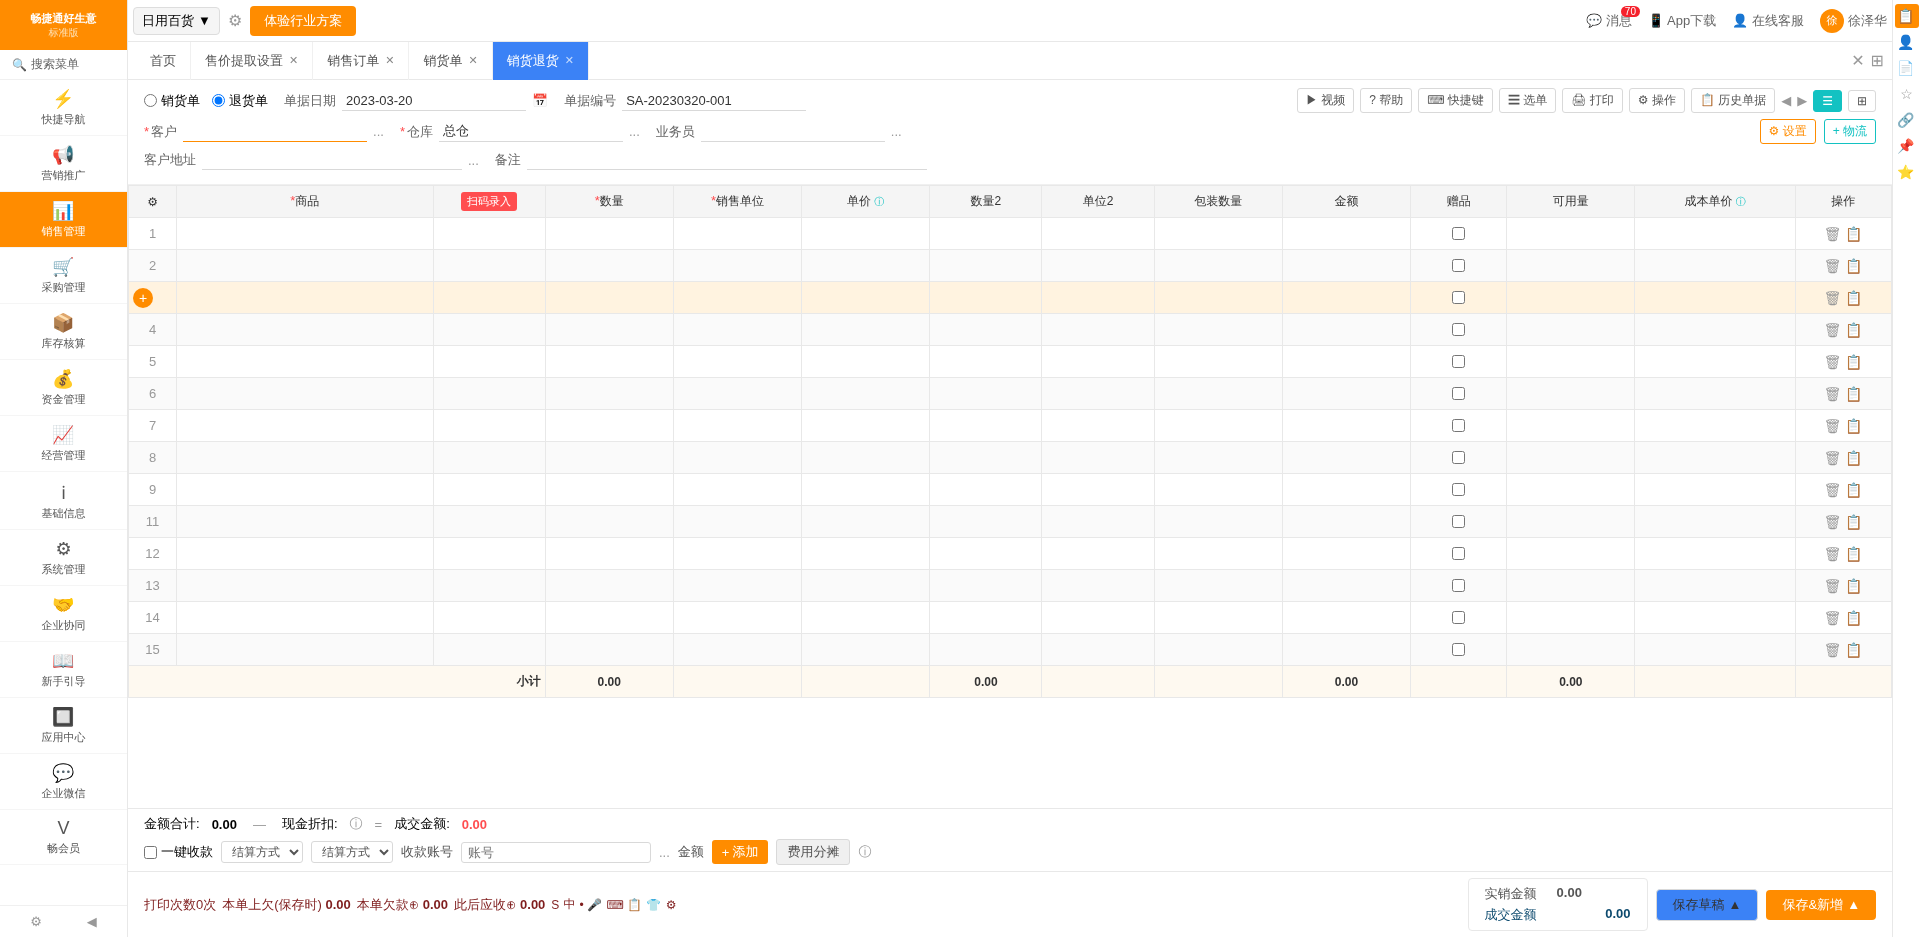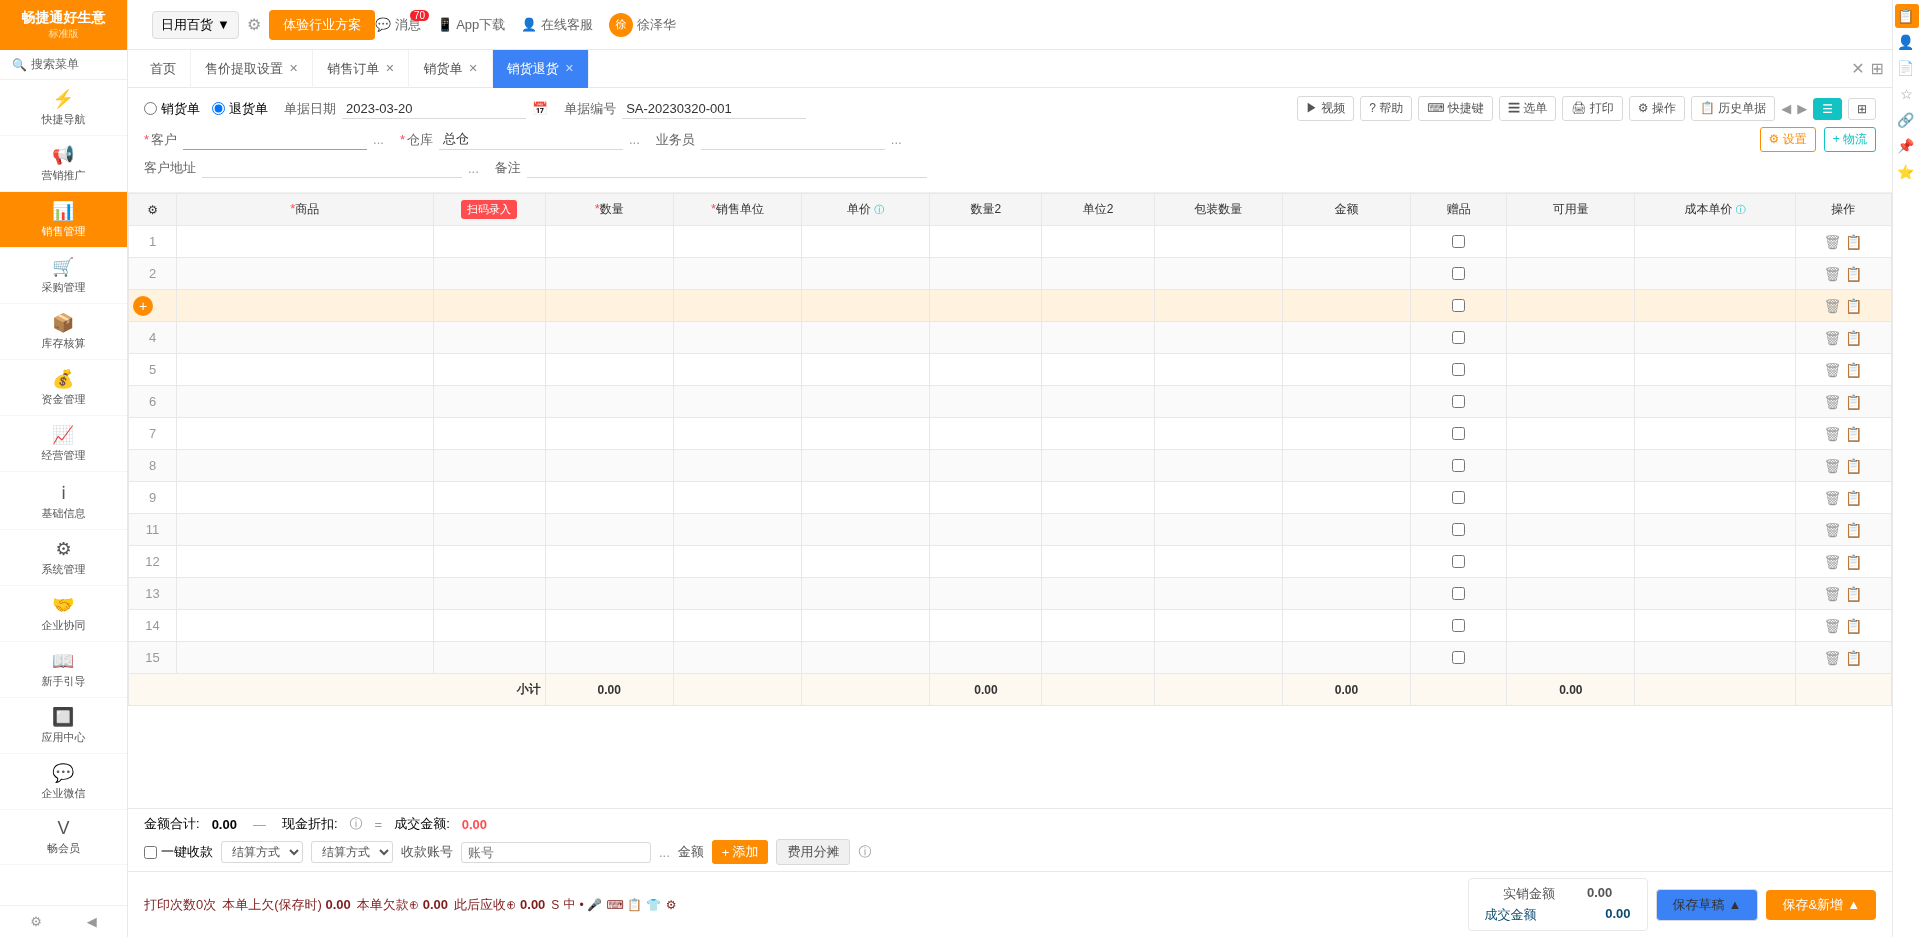--- a/index.html
+++ b/index.html
@@ -1,35 +1,35 @@
 <!DOCTYPE html>
 <html><head>
   <meta charset="utf-8">
   <style>
     * { box-sizing: border-box; margin: 0; padding: 0; font-family: 'Microsoft YaHei', Arial, sans-serif; font-size: 13px; }
     body { background: #f0f2f5; display: flex; height: 937px; overflow: hidden; }
 
     
     .sidebar { width: 128px; background: #fff; display: flex; flex-direction: column; border-right: 1px solid #e8e8e8; flex-shrink: 0; }
     .sidebar-logo { background: #ff8c00; color: #fff; padding: 8px; text-align: center; height: 50px; display: flex; align-items: center; justify-content: center; flex-direction: column; }
-    .sidebar-logo .logo-text { font-size: 14px; font-weight: bold; color: #fff; }
+    .sidebar-logo .logo-text { font-size: 11px; font-weight: bold; color: #fff; }
     .sidebar-logo .logo-sub { font-size: 10px; color: #ffe0b2; }
     .sidebar-search { display: flex; align-items: center; padding: 6px 8px; border-bottom: 1px solid #f0f0f0; cursor: pointer; color: #666; }
     .sidebar-search span { margin-left: 4px; font-size: 12px; }
     .sidebar-item { display: flex; flex-direction: column; align-items: center; padding: 8px 4px; cursor: pointer; color: #555; border-bottom: 1px solid #f5f5f5; }
     .sidebar-item.active { background: #ff8c00; color: #fff; }
     .sidebar-item .si-icon { font-size: 18px; margin-bottom: 2px; }
     .sidebar-item .si-label { font-size: 11px; }
     .sidebar-bottom { margin-top: auto; display: flex; align-items: center; justify-content: space-around; padding: 8px; border-top: 1px solid #f0f0f0; }
 
     
     .main { flex: 1; display: flex; flex-direction: column; overflow: hidden; }
 
     
-    .topbar { height: 50px; background: #fff; display: flex; align-items: center; justify-content: flex-start; padding: 0 24px; border-bottom: 1px solid #e8e8e8; }
+    .topbar { height: 42px; background: #fff; display: flex; align-items: center; justify-content: space-between; padding: 0 5px; border-bottom: 1px solid #e8e8e8; }
     .topbar-left { display: flex; align-items: center; gap: 8px; }
     .topbar-select { display: flex; align-items: center; gap: 4px; background: #f5f5f5; border: 1px solid #ddd; border-radius: 4px; padding: 4px 8px; cursor: pointer; }
     .btn-trial { background: #ff8c00; color: #fff; border: none; border-radius: 4px; padding: 6px 14px; cursor: pointer; font-size: 13px; }
     .topbar-right { display: flex; align-items: center; gap: 16px; color: #666; font-size: 12px; }
     .topbar-right .msg-icon { position: relative; cursor: pointer; }
     .badge { position: absolute; top: -6px; right: -8px; background: #f5222d; color: #fff; border-radius: 8px; font-size: 10px; padding: 0 4px; }
 
     
     .tabbar { display: flex; align-items: center; background: #fff; border-bottom: 1px solid #e8e8e8; padding: 0 8px; height: 38px; }
     .tab { padding: 0 14px; height: 38px; display: flex; align-items: center; cursor: pointer; color: #555; border-right: 1px solid #f0f0f0; font-size: 13px; white-space: nowrap; }
@@ -749,21 +749,21 @@
           <span style="font-size:12px;">🎤</span>
           <span style="font-size:12px;">⌨</span>
           <span style="font-size:12px;">📋</span>
           <span style="font-size:12px;">👕</span>
           <span style="font-size:12px;">⚙</span>
         </div>
       </div>
       <div class="bottom-actions">
 
         <div style="background:#fff;border:1px solid #e8e8e8;border-radius:4px;padding:6px 16px;display:flex;flex-direction:column;gap:3px;min-width:180px;">
-          <div style="display:flex;justify-content:center;gap:32px;font-size:12px;color:#555;">
+          <div style="display:flex;justify-content:flex-start;gap:20px;font-size:12px;color:#555;">
             <span>实销金额</span>
             <span style="font-weight:bold;">0.00</span>
           </div>
           <div style="display:flex;justify-content:space-between;gap:20px;font-size:12px;color:#0c4a6e;">
             <span>成交金额</span>
             <span style="font-weight:bold;">0.00</span>
           </div>
         </div>
         <button class="btn-save-draft">
           <span>保存草稿</span>

